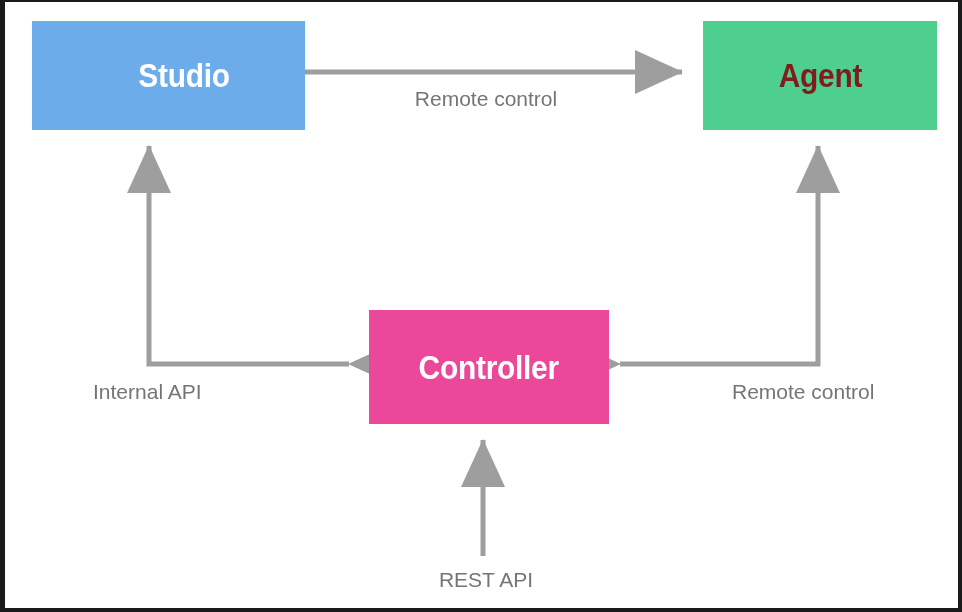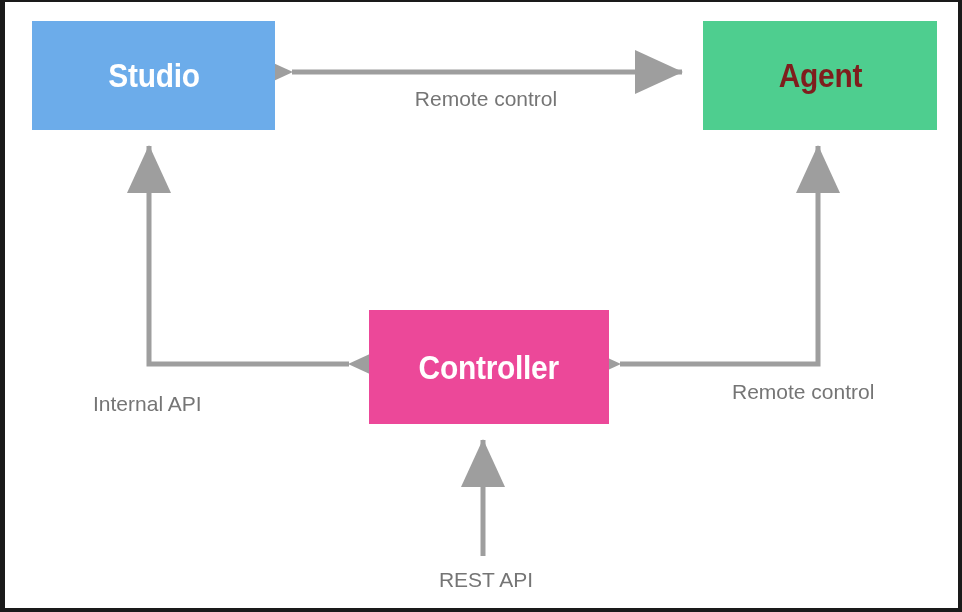--- a/index.html
+++ b/index.html
@@ -92,21 +92,20 @@
     left: 0;
     top: 85px;
     width: 962px;
     text-align: center;
   }
 
   #label-internal-api {
     left: 88px;
     top: 378px;
     text-align: left;
-    margin-top: 12px;
   }
 
   #label-remote-right {
     left: 727px;
     top: 378px;
     text-align: left;
   }
 
   #label-rest-api {
     left: 0;
@@ -143,21 +142,21 @@
 
     <g>
       <polyline points="620,364 818,364 818,146" fill="none" stroke="#9E9E9E" stroke-width="5" marker-start="url(#arrow-left)" marker-end="url(#arrow-up)" stroke-linejoin="miter"></polyline>
     </g>
 
     <g>
       <line x1="483" y1="556" x2="483" y2="440" stroke="#9E9E9E" stroke-width="5" marker-end="url(#arrow-up)"></line>
     </g>
   </svg>
 
-  <div class="node" id="node-studio" style="background: rgb(108, 172, 234); color: rgb(255, 255, 255);">
+  <div class="node" id="node-studio" style="background: rgb(108, 172, 234); color: rgb(255, 255, 255); padding-left: 30px;">
     <span class="node-label">Studio</span>
   </div>
 
   <div class="node" id="node-agent" style="background: rgb(78, 206, 143); color: #7f1d1d;">
     <span class="node-label">Agent</span>
   </div>
 
   <div class="node" id="node-controller" style="background: #ec4899; color: rgb(255, 255, 255);">
     <span class="node-label">Controller</span>
   </div>

